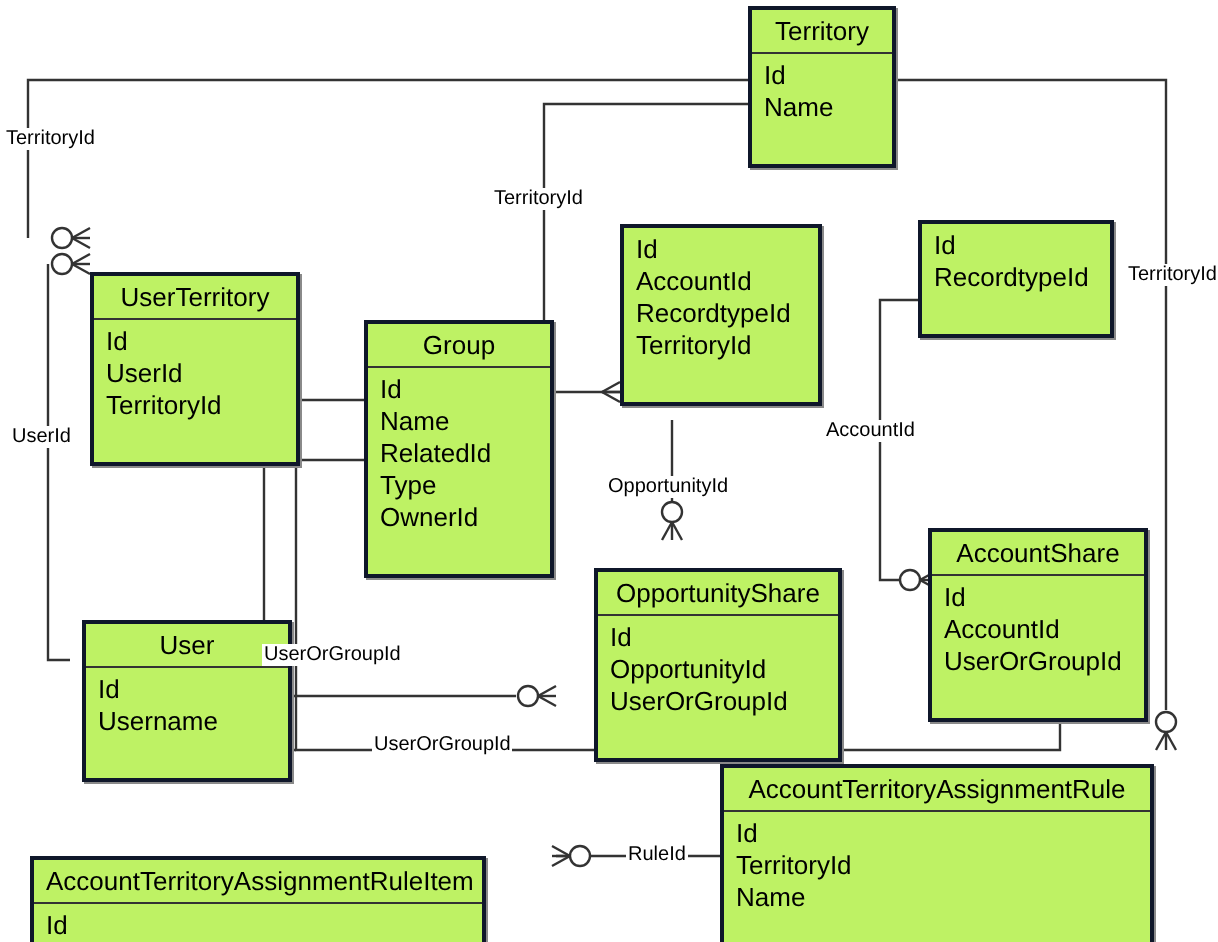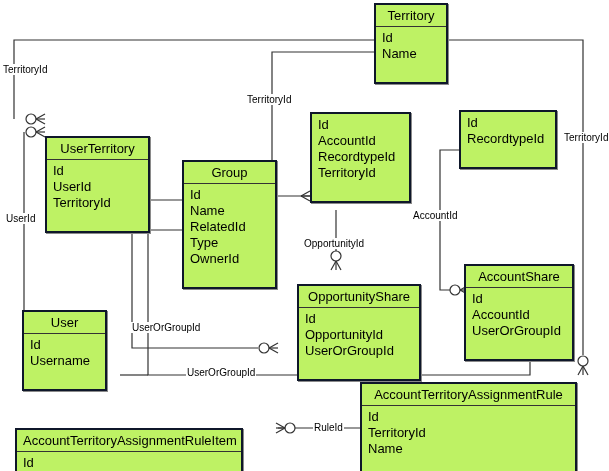--- a/index.html
+++ b/index.html
@@ -209,21 +209,21 @@
 
   <div class="entity" style="left:464px; top:264px; width:110px;">
     <div class="entity-title">AccountShare</div>
     <div class="entity-attrs">
       <div class="attr">Id</div>
       <div class="attr">AccountId</div>
       <div class="attr">UserOrGroupId</div>
     </div>
   </div>
 
-  <div class="entity" style="left:22px; top:310px; width:85px;">
+  <div class="entity" style="left:41px; top:310px; width:105px;">
     <div class="entity-title">User</div>
     <div class="entity-attrs">
       <div class="attr">Id</div>
       <div class="attr">Username</div>
     </div>
   </div>
 
   <div class="entity" style="left:15px; top:396px; width:228px;margin-top:32px;">
     <div class="entity-title">AccountTerritoryAssignmentRuleItem</div>
     <div class="entity-attrs">

